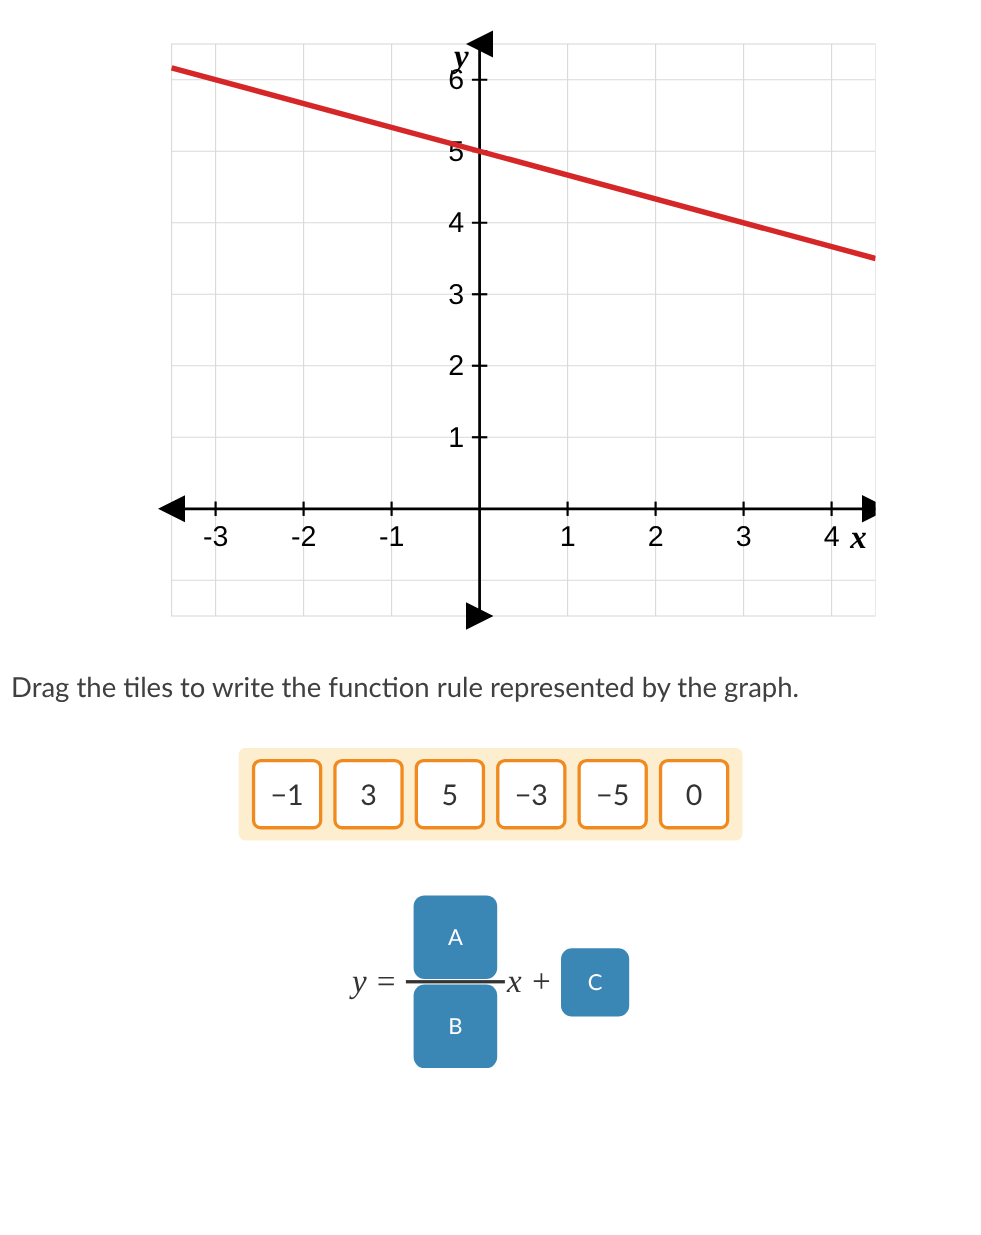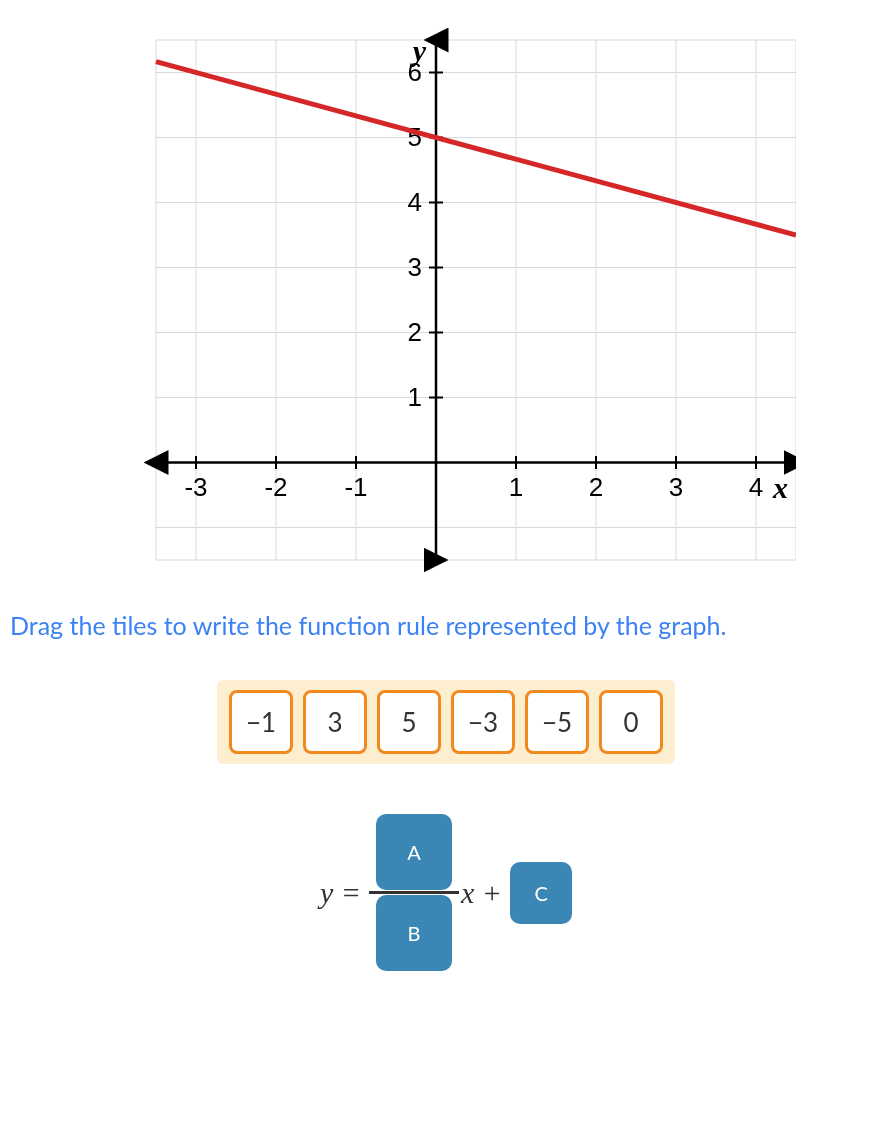--- a/index.html
+++ b/index.html
@@ -10,21 +10,21 @@
     padding: 20px 0 40px 0;
   }
   .chart-container {
     width: 700px;
     margin: 0 auto 30px auto;
     display: flex;
     justify-content: center;
   }
   .instruction {
     font-size: 25px;
-    color: #3b82f6;
+    color: #404040;
     padding: 0 10px;
     margin-bottom: 40px;
     text-align: left;
   }
   .tiles-tray {
     background: #feeed0;
     border-radius: 6px;
     padding: 10px 12px;
     display: flex;
     gap: 10px;

